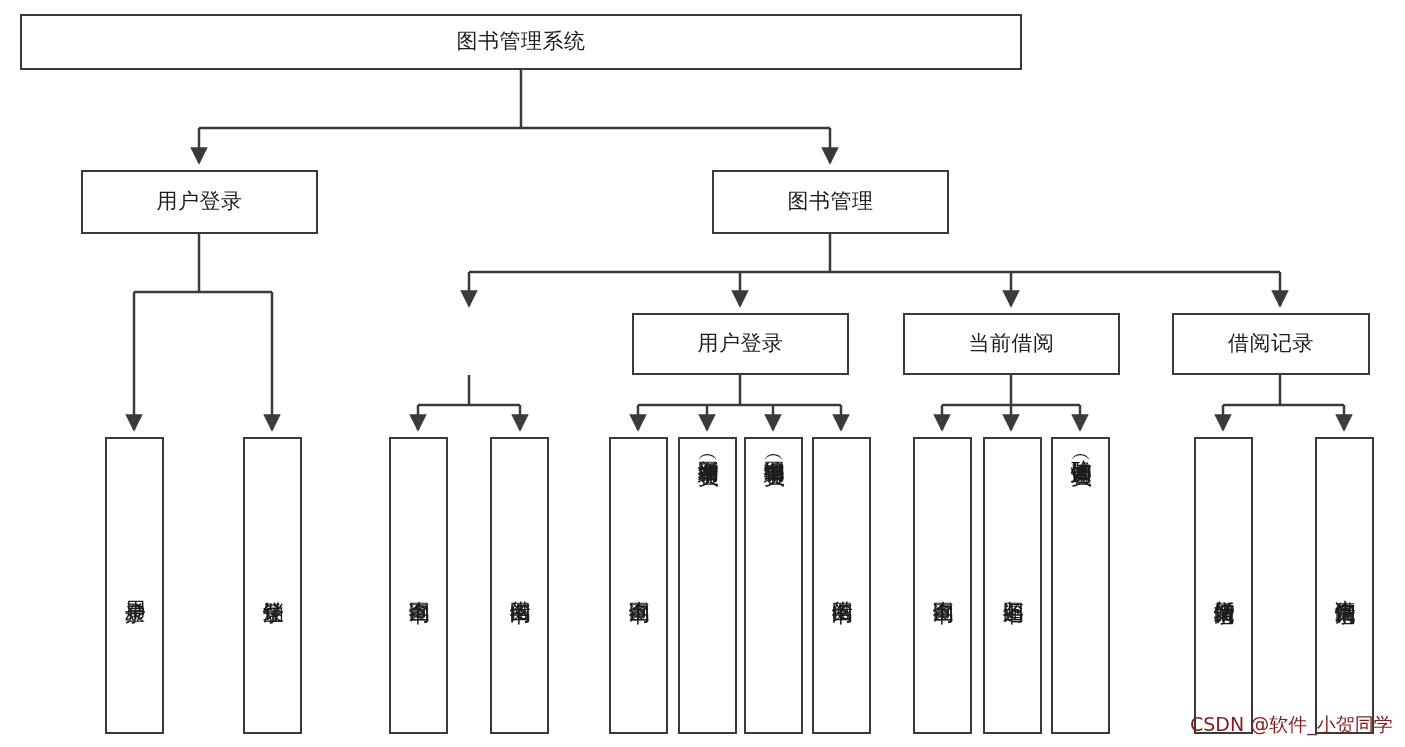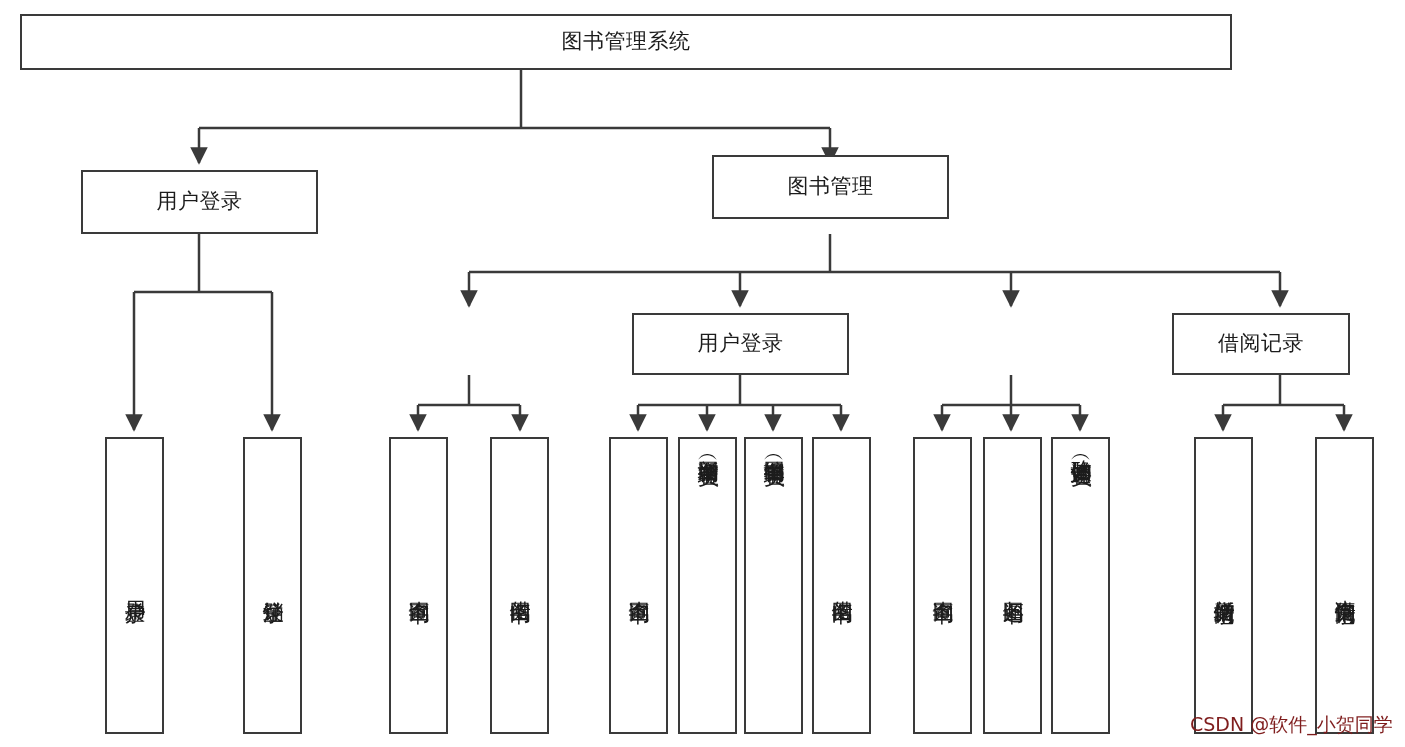--- a/index.html
+++ b/index.html
@@ -124,39 +124,42 @@
       <path d="M 1011 405 L 1011 430" marker-end="url(#arrow)"></path>
       <path d="M 1080 405 L 1080 430" marker-end="url(#arrow)"></path>
 
       <path d="M 1280 375 L 1280 405"></path>
       <path d="M 1223 405 L 1344 405"></path>
       <path d="M 1223 405 L 1223 430" marker-end="url(#arrow)"></path>
       <path d="M 1344 405 L 1344 430" marker-end="url(#arrow)"></path>
     </g>
   </svg>
 
-  <div class="node h" style="left:20px; top:14px; width:1212px; height:56px;">
+  <div class="node h" style="left:20px; top:14px; width:1002px; height:56px;">
     <span class="label">图书管理系统</span>
   </div>
 
   <div class="node h" style="left:81px; top:170px; width:237px; height:64px;">
     <span class="label">用户登录</span>
   </div>
 
-  <div class="node h" style="left:712px; top:155px; width:237px; height:64px;">
+  <div class="node h" style="left:712px; top:170px; width:237px; height:64px;">
     <span class="label">图书管理</span>
   </div>
 
 
   <div class="node h" style="left:632px; top:313px; width:217px; height:62px;">
     <span class="label">用户登录</span>
   </div>
 
-
-  <div class="node h" style="left:1172px; top:313px; width:178px; height:62px;">
+  <div class="node h" style="left:903px; top:313px; width:217px; height:62px;">
+    <span class="label">当前借阅</span>
+  </div>
+
+  <div class="node h" style="left:1172px; top:313px; width:198px; height:62px;">
     <span class="label">借阅记录</span>
   </div>
 
   <div class="node v" style="left:105px; top:437px; width:59px; height:297px;">
     <span class="label">用户登录</span>
   </div>
 
   <div class="node v" style="left:243px; top:437px; width:59px; height:297px;">
     <span class="label">注销登录</span>
   </div>

